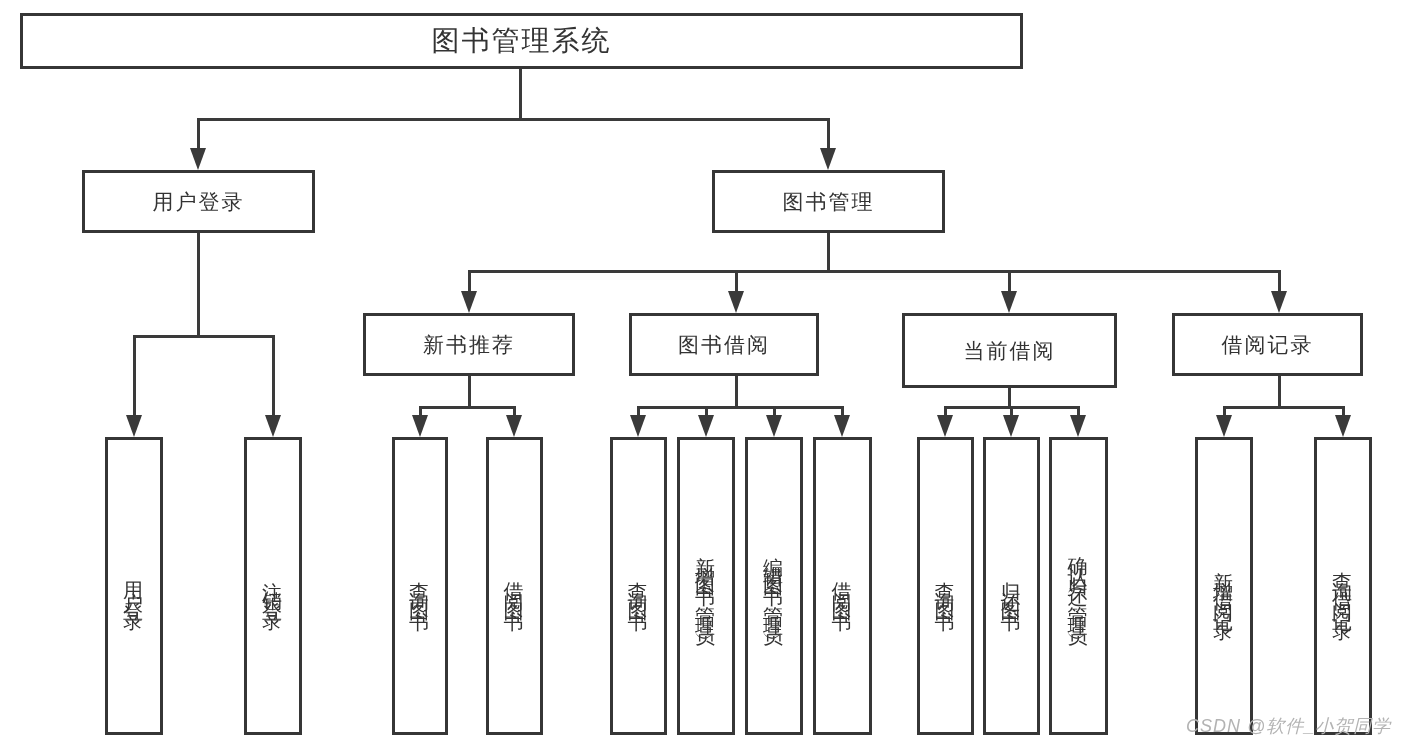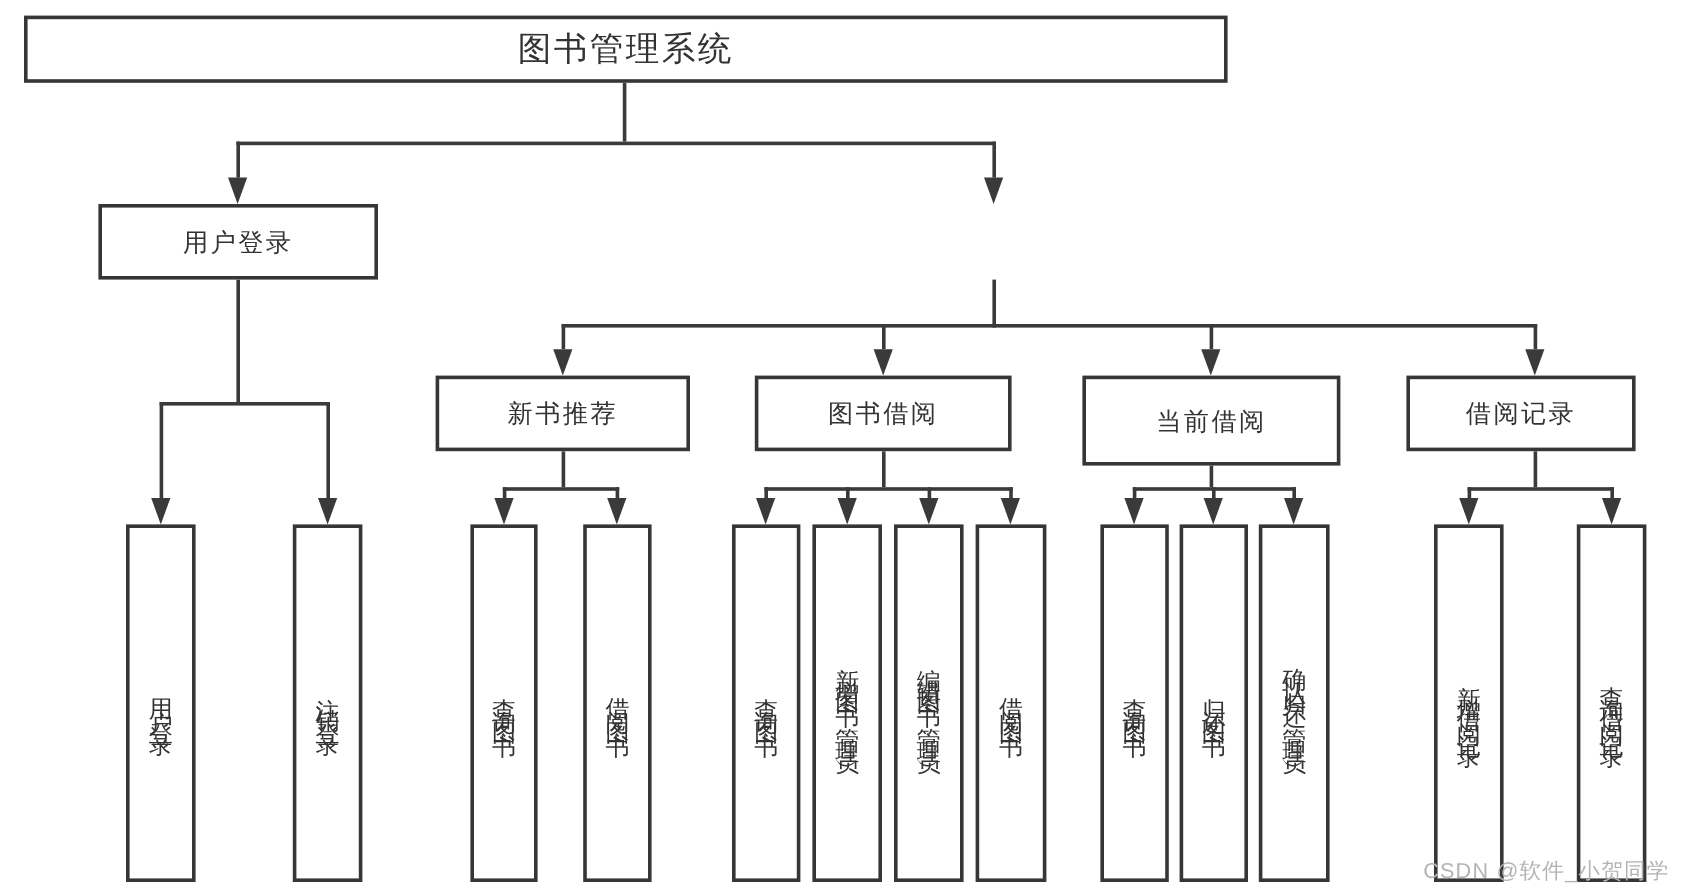--- a/index.html
+++ b/index.html
@@ -24,21 +24,21 @@
   }
   .vline { position:absolute; width:3px; background:#3a3a3a; z-index:1; }
   .hline { position:absolute; height:3px; background:#3a3a3a; z-index:1; }
   .arrow-down {
     position:absolute; width:0; height:0; z-index:1;
     border-left:8px solid transparent; border-right:8px solid transparent;
     border-top:22px solid #3a3a3a;
   }
   .watermark {
     position:absolute; left:1186px; top:714px; font-size:18px;
-    color:#b3b3b3; letter-spacing:1px; z-index:3; white-space:nowrap;
+    color:#b3b3b3; letter-spacing:1px; z-index:3; white-space:nowrap;font-style:italic;
   }
 </style>
 </head>
 <body>
 
 <div id="stage">
 
   <div class="vline" style="left:519px; top:69px;  height:49px;"></div>
   <div class="hline" style="left:197px; top:118px; width:633px;"></div>
   <div class="vline" style="left:197px; top:118px; height:30px;"></div>
@@ -98,25 +98,28 @@
   <div class="vline" style="left:1342px; top:406px; height:9px;"></div>
   <div class="arrow-down" style="left:1335px; top:415px;"></div>
 
   <div class="box-h root" style="left:20px; top:13px; width:1003px; height:56px;">
     <span>图书管理系统</span>
   </div>
 
   <div class="box-h" style="left:82px; top:170px; width:233px; height:63px;">
     <span>用户登录</span>
   </div>
+  <div class="box-h" style="left:712px; top:170px; width:233px; height:63px;">
+    <span>图书管理</span>
+  </div>
 
   <div class="box-h" style="left:363px; top:313px; width:212px; height:63px;">
     <span>新书推荐</span>
   </div>
-  <div class="box-h" style="left:629px; top:313px; width:214px; height:63px;">
+  <div class="box-h" style="left:629px; top:313px; width:190px; height:63px;">
     <span>图书借阅</span>
   </div>
   <div class="box-h" style="left:902px; top:313px; width:215px; height:75px;">
     <span>当前借阅</span>
   </div>
   <div class="box-h" style="left:1172px; top:313px; width:191px; height:63px;">
     <span>借阅记录</span>
   </div>
 
   <div class="box-v" style="left:105px; width:58px;">

